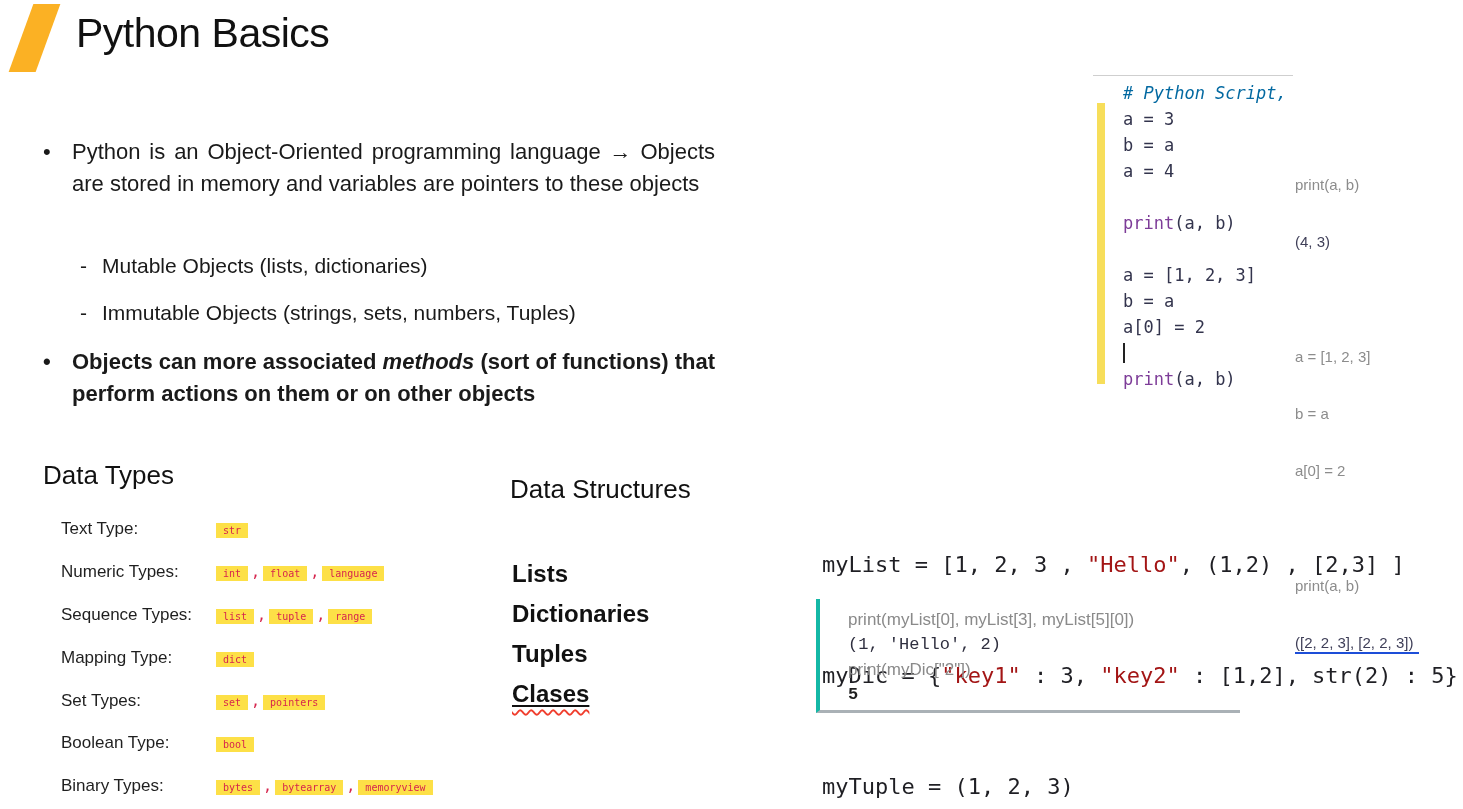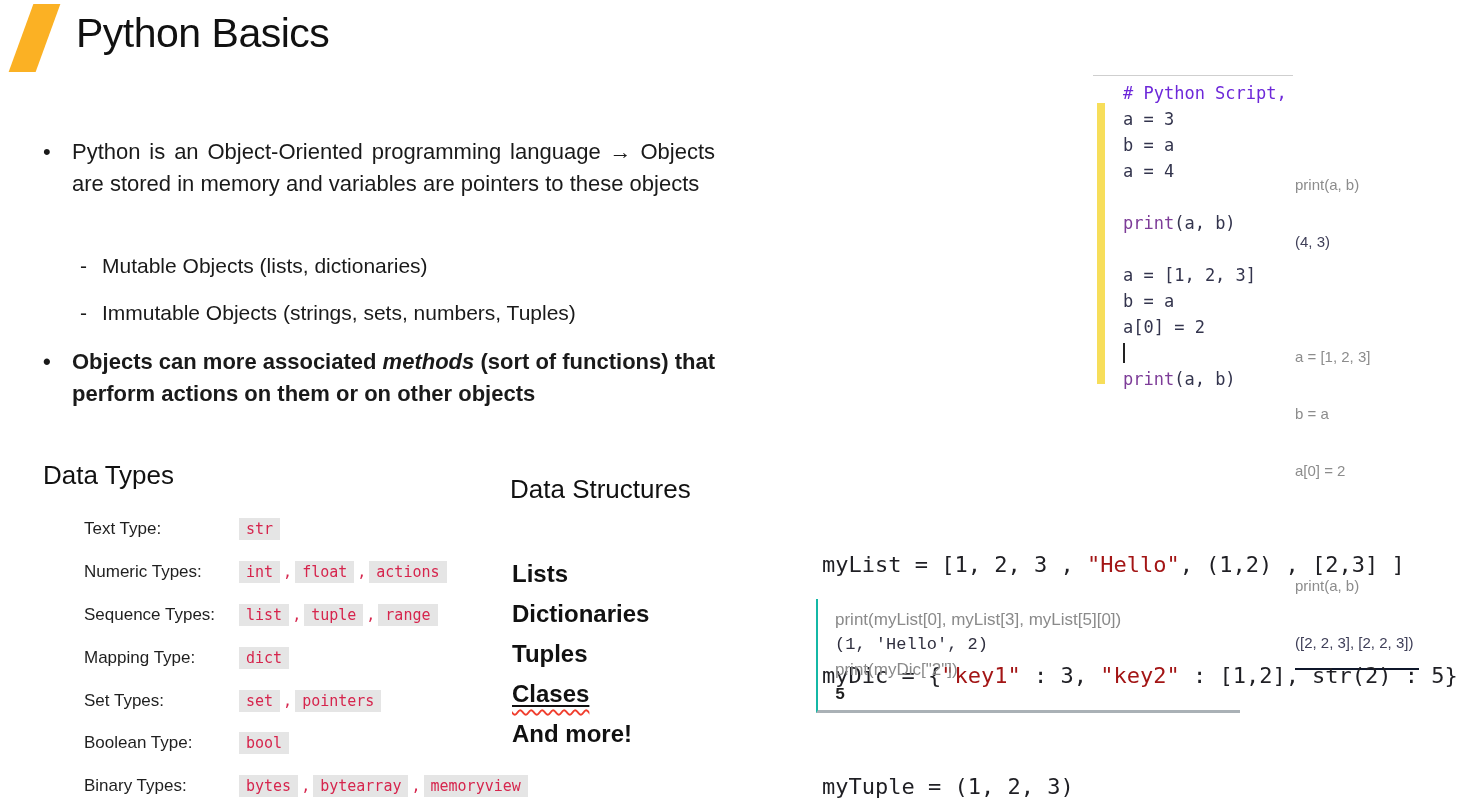--- a/index.html
+++ b/index.html
@@ -19,47 +19,47 @@
   .sub .marker{width:22px;font-size:21px;line-height:28px;}
   .sub .subtext{font-size:21px;line-height:28px;}
   .sub1{top:252px;}
   .sub2{top:299px;}
   .b2{left:43px;top:346px;font-weight:700;}
   .b2 p{font-weight:700;}
   .b2 em{font-style:italic;}
   
   .section-h{position:absolute;font-size:26px;line-height:34px;font-weight:400;color:#111;}
   .dt-head{left:43px;top:458px;}
-  .dt-rows{position:absolute;left:54px;top:508px;}
+  .dt-rows{position:absolute;left:31px;top:508px;}
   .dt-row{height:42.8px;display:flex;align-items:center;padding-left:30px;}
   .dt-label{width:155px;flex:none;font-size:17px;color:#1f1f1f;}
-  .chip{display:inline-block;background:#e5e5e5;color:#d6254d;font-family:"DejaVu Sans Mono",monospace;font-size:15px;padding:2px 7px;}
+  .chip{display:inline-block;background:#fde047;color:#d6254d;font-family:"DejaVu Sans Mono",monospace;font-size:10px;padding:2px 7px;}
   .sep{color:#d6254d;font-family:"DejaVu Sans Mono",monospace;font-size:15px;margin:0 3px;}
   
   .ds-head{left:510px;top:472px;}
   .ds-list{position:absolute;left:512px;top:554px;font-size:24px;font-weight:700;line-height:40px;color:#111;}
   .misspelled{text-decoration:underline wavy #f03e2e;text-decoration-thickness:2px;text-underline-offset:7px;}
   .misspelled>span{text-decoration:underline solid #111;text-decoration-thickness:2px;text-underline-offset:3px;}
   
   .hairline{position:absolute;left:1093px;top:75px;width:200px;height:1px;background:#cfcfcf;}
   .gutter-bar{position:absolute;left:1097px;top:103px;width:8px;height:281px;background:#f7de5a;}
   .script-code{position:absolute;left:1123px;top:80px;font-family:"DejaVu Sans Mono",monospace;font-size:17px;color:#33344d;}
   .script-code .cl{height:26px;line-height:26px;white-space:pre;}
-  .script-code .comment{color:#6d28d9;}
+  .script-code .comment{color:#0369a1;font-style:italic;}
   .script-code .fn{color:#7d3c98;}
   .caret{display:inline-block;width:2px;height:20px;background:#222;margin-top:3px;}
   .annos{position:absolute;left:1295px;top:137px;font-size:15px;line-height:19px;color:#8c8c8c;white-space:pre;}
   .annos .dark{color:#3f3f58;}
   .annos .gap{height:20px;}
-  .annos .out-ul{display:inline-block;border-bottom:2px solid #0f172a;padding-bottom:16px;padding-right:6px;}
+  .annos .out-ul{display:inline-block;border-bottom:2px solid #1d4ed8;padding-bottom:0;padding-right:6px;}
   
   .code-sample{position:absolute;left:822px;top:472px;font-family:"DejaVu Sans Mono",monospace;font-size:22px;line-height:37px;color:#1f1f24;white-space:pre;}
   .code-sample .str{color:#a31515;}
   
-  .console{position:absolute;left:816px;top:599px;width:424px;height:114px;border-left:2px solid #14b8a6;border-bottom:3px solid #aab1b6;box-sizing:border-box;padding:8px 0 0 17px;font-size:17px;line-height:25px;}
+  .console{position:absolute;left:816px;top:599px;width:424px;height:114px;border-left:4px solid #14b8a6;border-bottom:3px solid #aab1b6;box-sizing:border-box;padding:8px 0 0 28px;font-size:17px;line-height:25px;}
   .console .echo{color:#8a8a8a;}
   .console .out{color:#2f2f3f;font-family:Liberation Mono, monospace;}
   .console .bold{font-weight:700;color:#1f1f1f;}
 </style>
 </head>
 <body>
 
 <div id="slide">
 
   <div class="logo-slash"></div>
@@ -85,21 +85,21 @@
   </div>
 
   <div class="section-h dt-head">Data Types</div>
   <div class="dt-rows">
     <div class="dt-row">
       <span class="dt-label">Text Type:</span>
       <span><span class="chip">str</span></span>
     </div>
     <div class="dt-row">
       <span class="dt-label">Numeric Types:</span>
-      <span><span class="chip">int</span><span class="sep">,</span><span class="chip">float</span><span class="sep">,</span><span class="chip">actions</span></span>
+      <span><span class="chip">int</span><span class="sep">,</span><span class="chip">float</span><span class="sep">,</span><span class="chip">language</span></span>
     </div>
     <div class="dt-row">
       <span class="dt-label">Sequence Types:</span>
       <span><span class="chip">list</span><span class="sep">,</span><span class="chip">tuple</span><span class="sep">,</span><span class="chip">range</span></span>
     </div>
     <div class="dt-row">
       <span class="dt-label">Mapping Type:</span>
       <span><span class="chip">dict</span></span>
     </div>
     <div class="dt-row">
@@ -115,21 +115,20 @@
       <span><span class="chip">bytes</span><span class="sep">,</span><span class="chip">bytearray</span><span class="sep">,</span><span class="chip">memoryview</span></span>
     </div>
   </div>
 
   <div class="section-h ds-head">Data Structures</div>
   <div class="ds-list">
     <div>Lists</div>
     <div>Dictionaries</div>
     <div>Tuples</div>
     <div><span class="misspelled"><span>Clases</span></span></div>
-    <div>And more!</div>
   </div>
 
   <div class="hairline"></div>
   <div class="gutter-bar"></div>
   <div class="script-code">
     <div class="cl comment"># Python Script,</div>
     <div class="cl">a = 3</div>
     <div class="cl">b = a</div>
     <div class="cl">a = 4</div>
     <div class="cl"></div>

